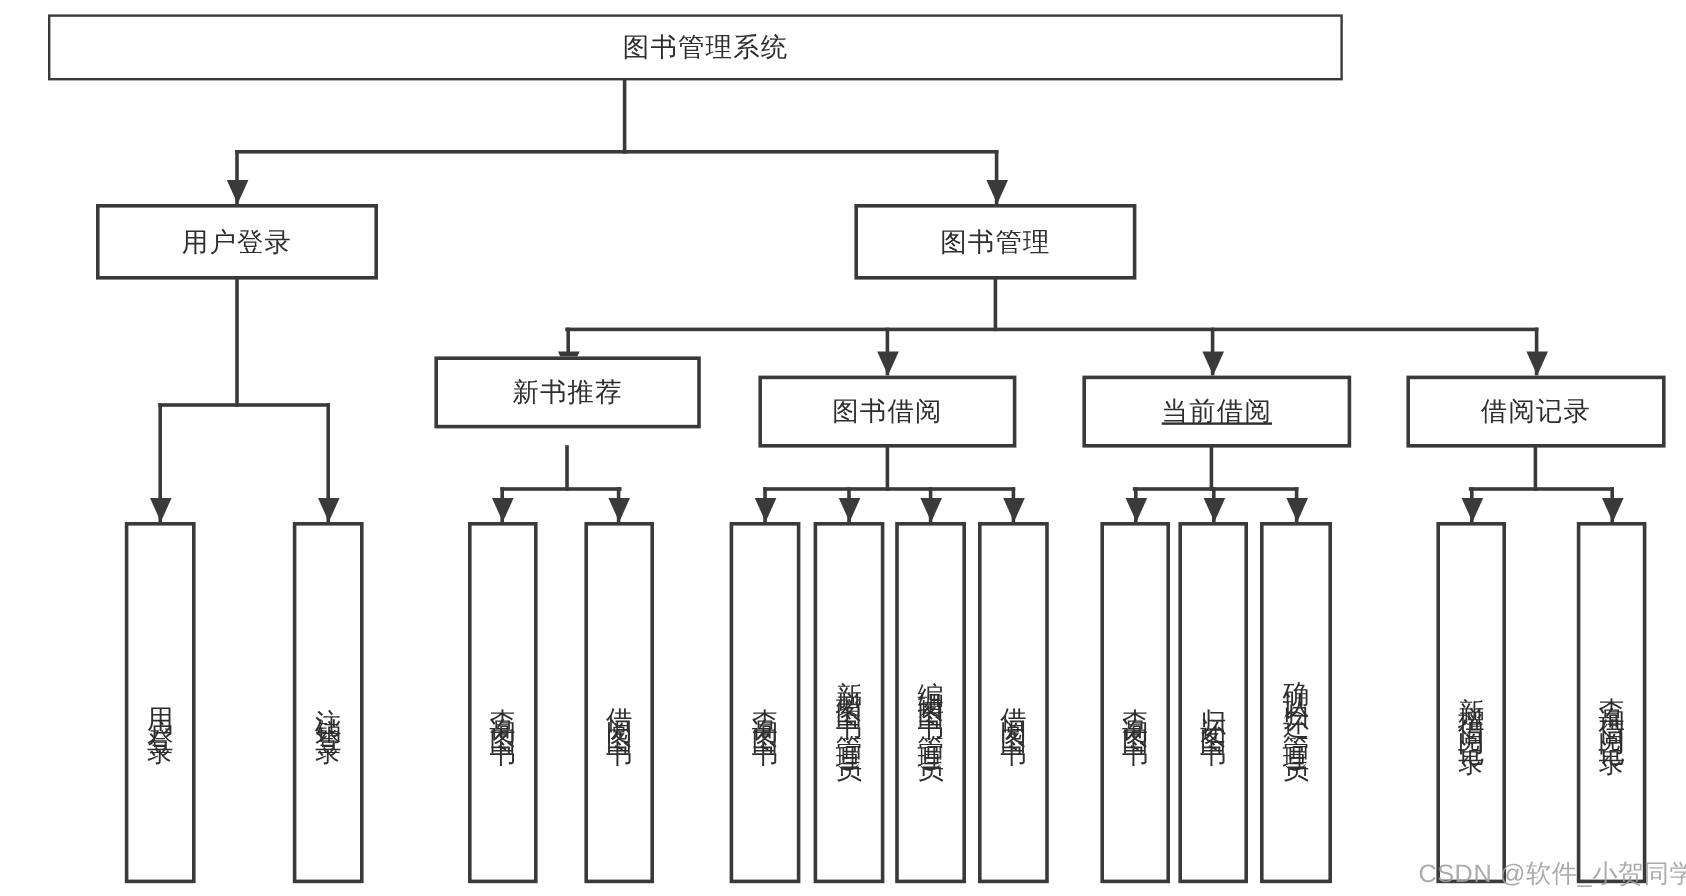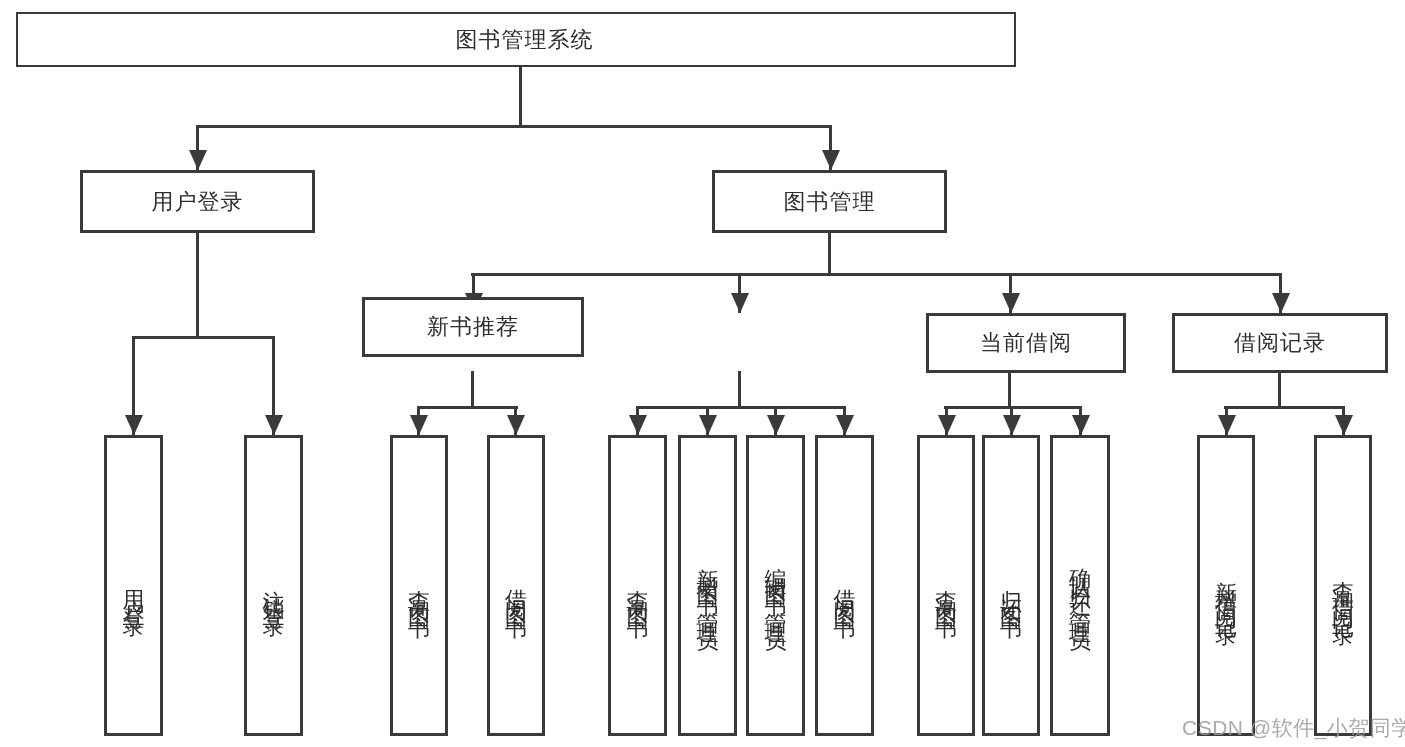--- a/index.html
+++ b/index.html
@@ -70,21 +70,21 @@
     white-space: nowrap;
     z-index: 10;
     letter-spacing: 0.5px;
   }
 </style>
 </head>
 <body>
 
 <div id="canvas">
 
-  <div class="node root" style="left:16px; top:12px; width:1000px; height:55px;padding-left:17px;">图书管理系统</div>
+  <div class="node root" style="left:40px; top:12px; width:1079px; height:55px;padding-left:17px;">图书管理系统</div>
 
   <div class="vl" style="left:519px; top:66px; height:62px;"></div>
   <div class="hl" style="left:196px; top:125px; width:636px;"></div>
   <div class="arrow" style="left:196px; top:125px; height:45px;"></div>
   <div class="arrow" style="left:829px; top:125px; height:45px;"></div>
 
   <div class="node" style="left:80px; top:170px; width:235px; height:63px;">用户登录</div>
   <div class="node" style="left:712px; top:170px; width:235px; height:63px;">图书管理</div>
 
   <div class="vl" style="left:196px; top:231px; height:108px;"></div>
@@ -93,21 +93,22 @@
   <div class="arrow" style="left:272px; top:336px; height:99px;"></div>
 
   <div class="vl" style="left:828px; top:231px; height:45px;"></div>
   <div class="hl" style="left:471px; top:273px; width:811px;"></div>
   <div class="arrow" style="left:472px; top:273px; height:40px;"></div>
   <div class="arrow" style="left:738px; top:273px; height:40px;"></div>
   <div class="arrow" style="left:1009px; top:273px; height:40px;"></div>
   <div class="arrow" style="left:1279px; top:273px; height:40px;"></div>
 
   <div class="node" style="left:362px; top:297px; width:222px; height:60px;">新书推荐</div>
-  <div class="node" style="left:926px; top:313px; width:200px; height:60px;">当前借阅</div>
+  <div class="node" style="left:632px; top:313px; width:215px; height:60px;">图书借阅</div>
+  <div class="node" style="left:902px; top:313px; width:224px; height:60px;text-decoration:underline;">当前借阅</div>
   <div class="node" style="left:1172px; top:313px; width:216px; height:60px;">借阅记录</div>
 
   <div class="vl" style="left:471px; top:371px; height:38px;"></div>
   <div class="hl" style="left:417px; top:406px; width:101px;"></div>
   <div class="arrow" style="left:417px; top:406px; height:29px;"></div>
   <div class="arrow" style="left:514px; top:406px; height:29px;"></div>
 
   <div class="vl" style="left:738px; top:371px; height:38px;"></div>
   <div class="hl" style="left:636px; top:406px; width:210px;"></div>
   <div class="arrow" style="left:636px; top:406px; height:29px;"></div>

